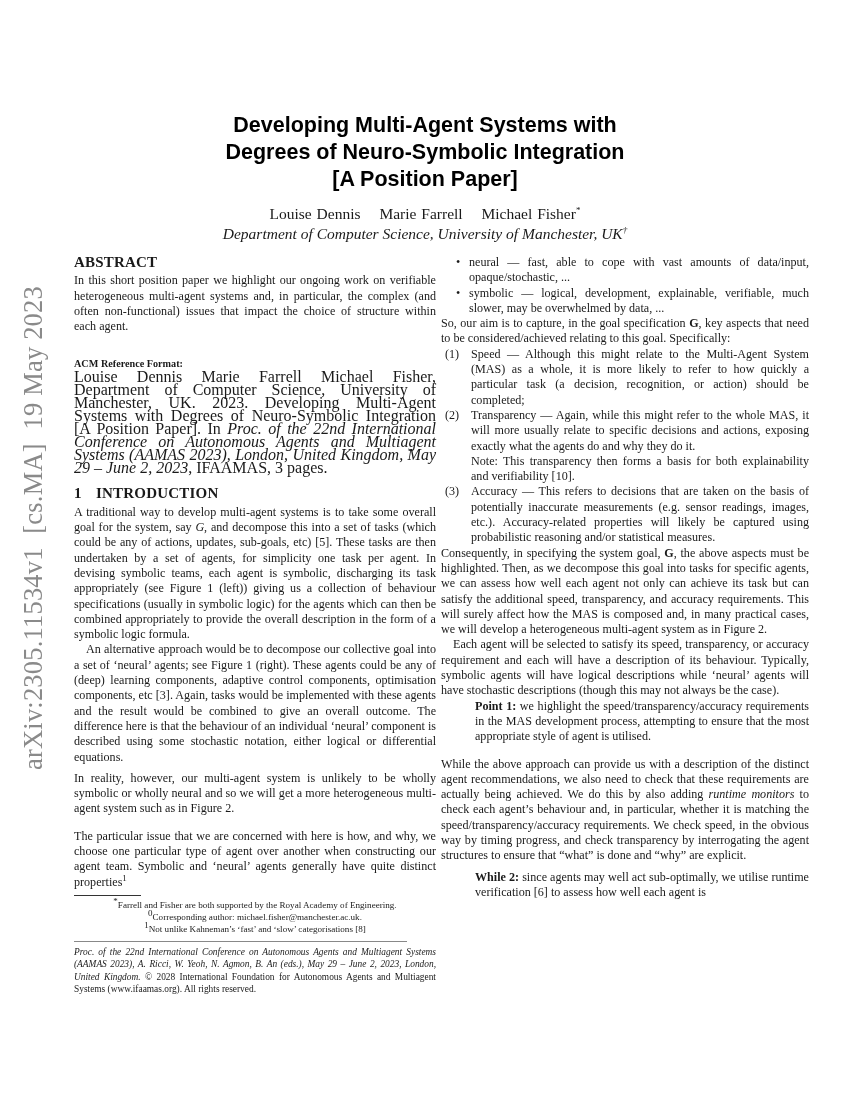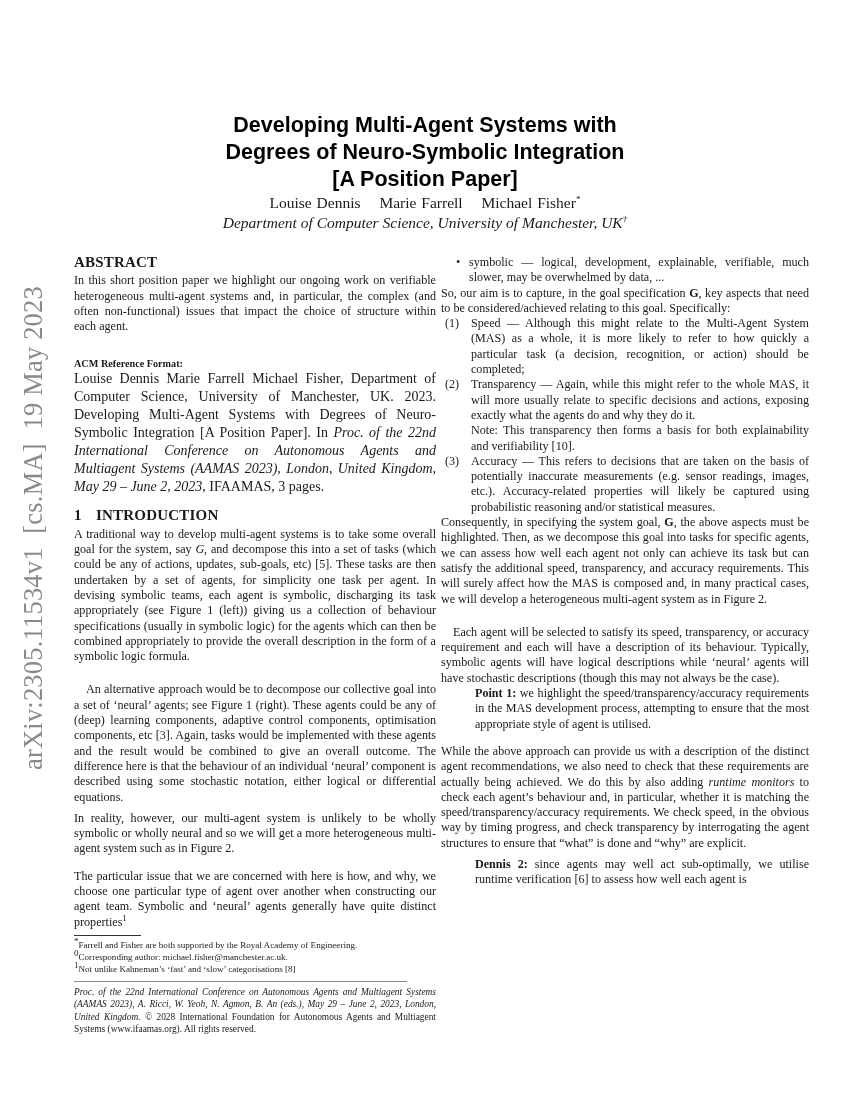--- a/index.html
+++ b/index.html
@@ -12,39 +12,39 @@
     position: absolute; left: 18px; top: 770px;
     transform-origin: 0 0; transform: rotate(-90deg);
     font-family: "Liberation Serif", serif; font-size: 26.5px; color: #8a8a8a;
     white-space: pre; letter-spacing: 0.2px;
   }
   .title-block { position: absolute; left: 0; top: 112px; width: 850px; text-align: center; }
   .title {
     font-family: "Liberation Sans", "DejaVu Sans", sans-serif; font-weight: bold;
     font-size: 21.5px; line-height: 27px; color: #000000;
   }
-  .authors { margin-top: 0; font-size: 15.5px; line-height: 20px; word-spacing: 1px; }
+  .authors { margin-top: 11px; font-size: 15.5px; line-height: 20px; word-spacing: 1px; }
   .authors .sp { display: inline-block; width: 14px; }
   .affil { font-size: 15.5px; line-height: 20px; font-style: italic; }
   sup { font-size: 9px; vertical-align: super; line-height: 0; }
 
   .col { position: absolute; top: 255px; width: 362px; font-size: 12.1px; line-height: 15.3px; text-align: justify; }
   .col.left { left: 74px; }
   .col.right { left: 441px; width: 368px; }
   h2 { font-family: "Liberation Serif", serif; font-size: 15px; font-weight: bold; margin: 0 0 3px 0; letter-spacing: 0.2px; }
   h2 .num { display: inline-block; width: 22px; }
   p { margin: 0; }
-  .indent { text-indent: 12px; margin-top: 18px; }
+  .indent { text-indent: 12px; }
   .acm-head { font-weight: bold; font-size: 10.2px; margin-top: 23px; line-height: 13px; }
-  .acm { font-size: 14px; line-height: 18px; }
+  .acm { font-size: 16px; line-height: 13px; }
   .acm i { font-style: italic; }
   .gap { height: 12px; }
   .gap-s { height: 6px; }
   .footnote-rule { width: 67px; border-top: 1px solid #333; margin: 5px 0 3px 0; }
-  .footnotes { font-size: 9.1px; line-height: 12px; text-align: left; }
+  .footnotes { font-size: 9.1px; line-height: 12px; text-align: center; }
   .proc-rule { width: 333px; border-top: 1px solid #888; margin: 6px 0 4px 0; }
   .proc { font-size: 9.4px; line-height: 12.4px; text-align: justify; }
   ul.bul { margin: 0; padding-left: 28px; list-style: none; }
   ul.bul li { position: relative; padding-left: 0; }
   ul.bul li::before { content: "\2022"; position: absolute; left: -13px; }
   ol.num { margin: 0; padding-left: 30px; list-style: none; }
   ol.num li { position: relative; }
   ol.num li .lbl { position: absolute; left: -26px; }
   .point { padding-left: 34px; padding-right: 0; }
   b.bold { font-weight: bold; }
@@ -93,32 +93,33 @@
     <div><sup>0</sup><span>Corresponding author:    michael.fisher@manchester.ac.uk.</span></div>
     <div><sup>1</sup><span>Not unlike Kahneman’s ‘fast’ and ‘slow’ categorisations [8]</span></div>
   </div>
 
   <div class="proc-rule"></div>
   <p class="proc"><i>Proc. of the 22nd International Conference on Autonomous Agents and Multiagent Systems (AAMAS 2023), A. Ricci, W. Yeoh, N. Agmon, B. An (eds.), May 29 – June 2, 2023, London, United Kingdom.</i><span> © 2028 International Foundation for Autonomous Agents and Multiagent Systems (www.ifaamas.org). All rights reserved.</span></p>
 </div>
 
 <div class="col right">
   <ul class="bul">
+    <li>neural — fast, able to cope with vast amounts of data/input, opaque/stochastic, ...</li>
     <li>symbolic — logical, development, explainable, verifiable, much slower, may be overwhelmed by data, ...</li>
   </ul>
   <p><span>So, our aim is to capture, in the goal specification </span><b class="bold">G</b><span>, key aspects that need to be considered/achieved relating to this goal. Specifically:</span></p>
 
   <ol class="num">
     <li><span class="lbl">(1)</span><span>Speed — Although this might relate to the Multi-Agent System (MAS) as a whole, it is more likely to refer to how quickly a particular task (a decision, recognition, or action) should be completed;</span></li>
     <li><span class="lbl">(2)</span><span>Transparency — Again, while this might refer to the whole MAS, it will more usually relate to specific decisions and actions, exposing exactly what the agents do and why they do it.</span><div>Note: This transparency then forms a basis for both explainability and verifiability [10].</div></li>
     <li><span class="lbl">(3)</span><span>Accuracy — This refers to decisions that are taken on the basis of potentially inaccurate measurements (e.g. sensor readings, images, etc.). Accuracy-related properties will likely be captured using probabilistic reasoning and/or statistical measures.</span></li>
   </ol>
 
   <p><span>Consequently, in specifying the system goal, </span><b class="bold">G</b><span>, the above aspects must be highlighted. Then, as we decompose this goal into tasks for specific agents, we can assess how well each agent not only can achieve its task but can satisfy the additional speed, transparency, and accuracy requirements. This will surely affect how the MAS is composed and, in many practical cases, we will develop a heterogeneous multi-agent system as in Figure 2.</span></p>
   <p class="indent">Each agent will be selected to satisfy its speed, transparency, or accuracy requirement and each will have a description of its behaviour. Typically, symbolic agents will have logical descriptions while ‘neural’ agents will have stochastic descriptions (though this may not always be the case).</p>
 
   <p class="point"><b class="bold">Point 1:</b><span> we highlight the speed/transparency/accuracy requirements in the MAS development process, attempting to ensure that the most appropriate style of agent is utilised.</span></p>
 
   <div class="gap"></div>
   <p><span>While the above approach can provide us with a description of the distinct agent recommendations, we also need to check that these requirements are actually being achieved. We do this by also adding </span><i>runtime monitors</i><span> to check each agent’s behaviour and, in particular, whether it is matching the speed/transparency/accuracy requirements. We check speed, in the obvious way by timing progress, and check transparency by interrogating the agent structures to ensure that “what” is done and “why” are explicit.</span></p>
   <div class="gap-s"></div>
-  <p class="point"><b class="bold">Dennis 2:</b><span> since agents may well act sub-optimally, we utilise runtime verification [6] to assess how well each agent is</span></p>
+  <p class="point"><b class="bold">While 2:</b><span> since agents may well act sub-optimally, we utilise runtime verification [6] to assess how well each agent is</span></p>
 </div>
 
 </body></html>

